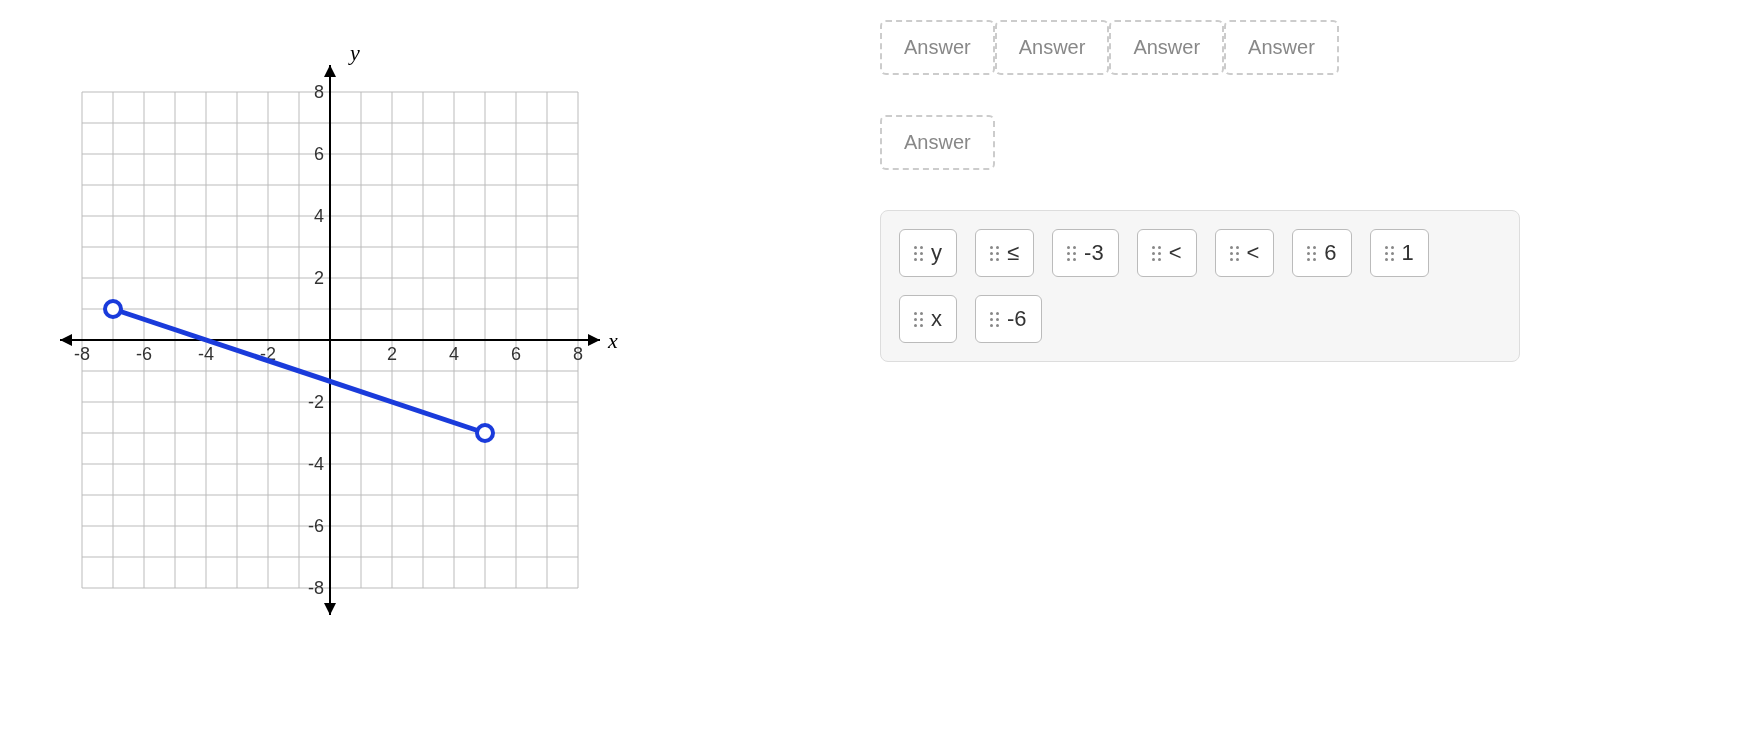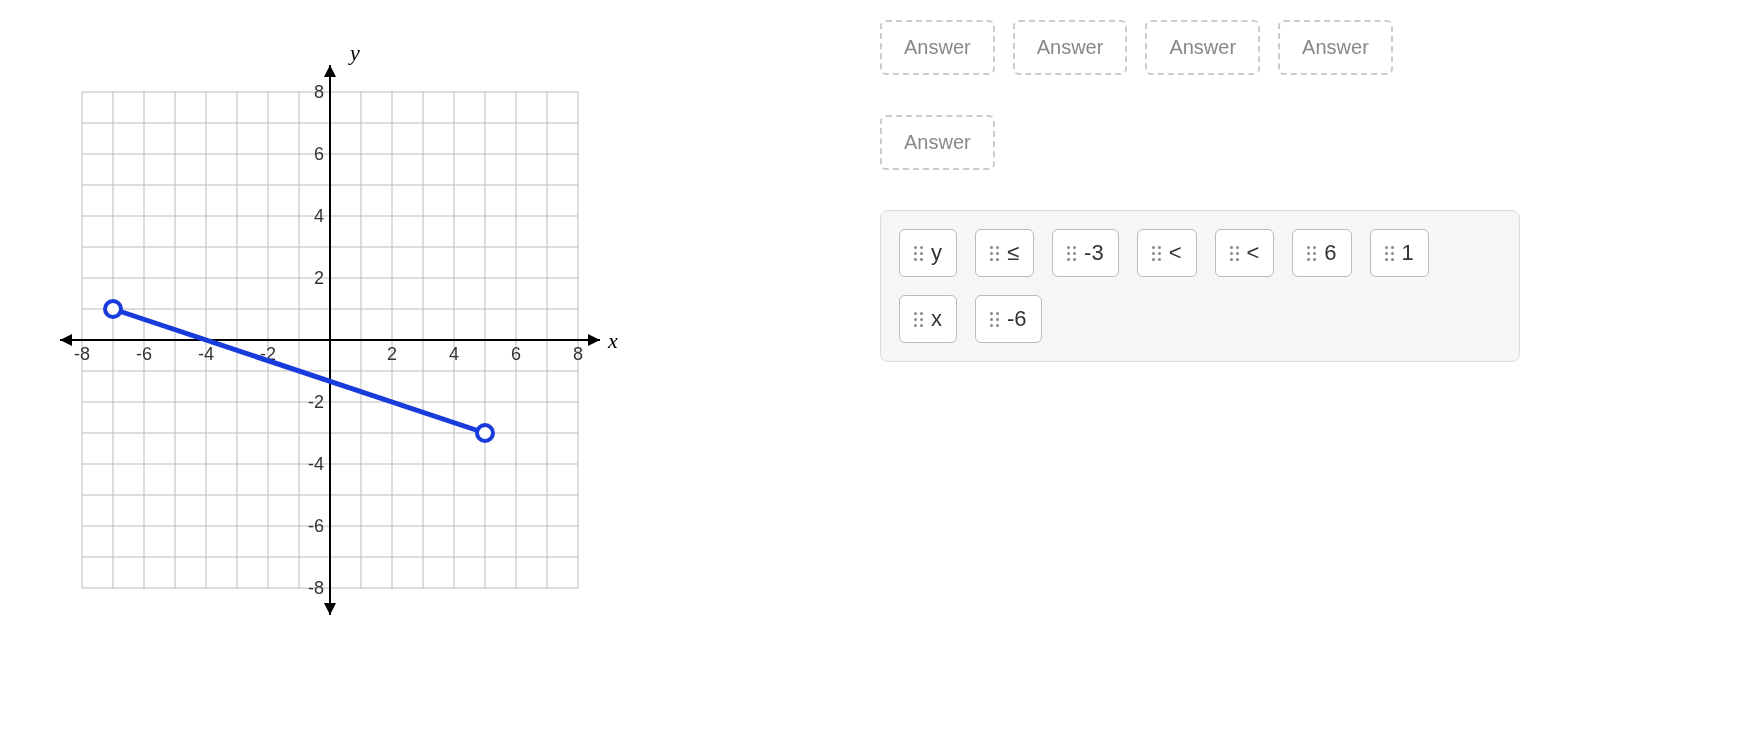--- a/index.html
+++ b/index.html
@@ -33,21 +33,20 @@
   }
   .question-text {
     font-size: 24px;
     color: #333;
     line-height: 1.4;
     margin-bottom: 30px;
   }
   .answer-slots {
     display: flex;
     flex-wrap: wrap;
-    gap: 18px;
     margin-bottom: 40px;
   }
   .answer-slot {
     border: 2px dashed #ccc;
     border-radius: 6px;
     padding: 14px 22px;
     color: #888;
     font-size: 20px;
     background: #fff;
     min-width: 110px;

